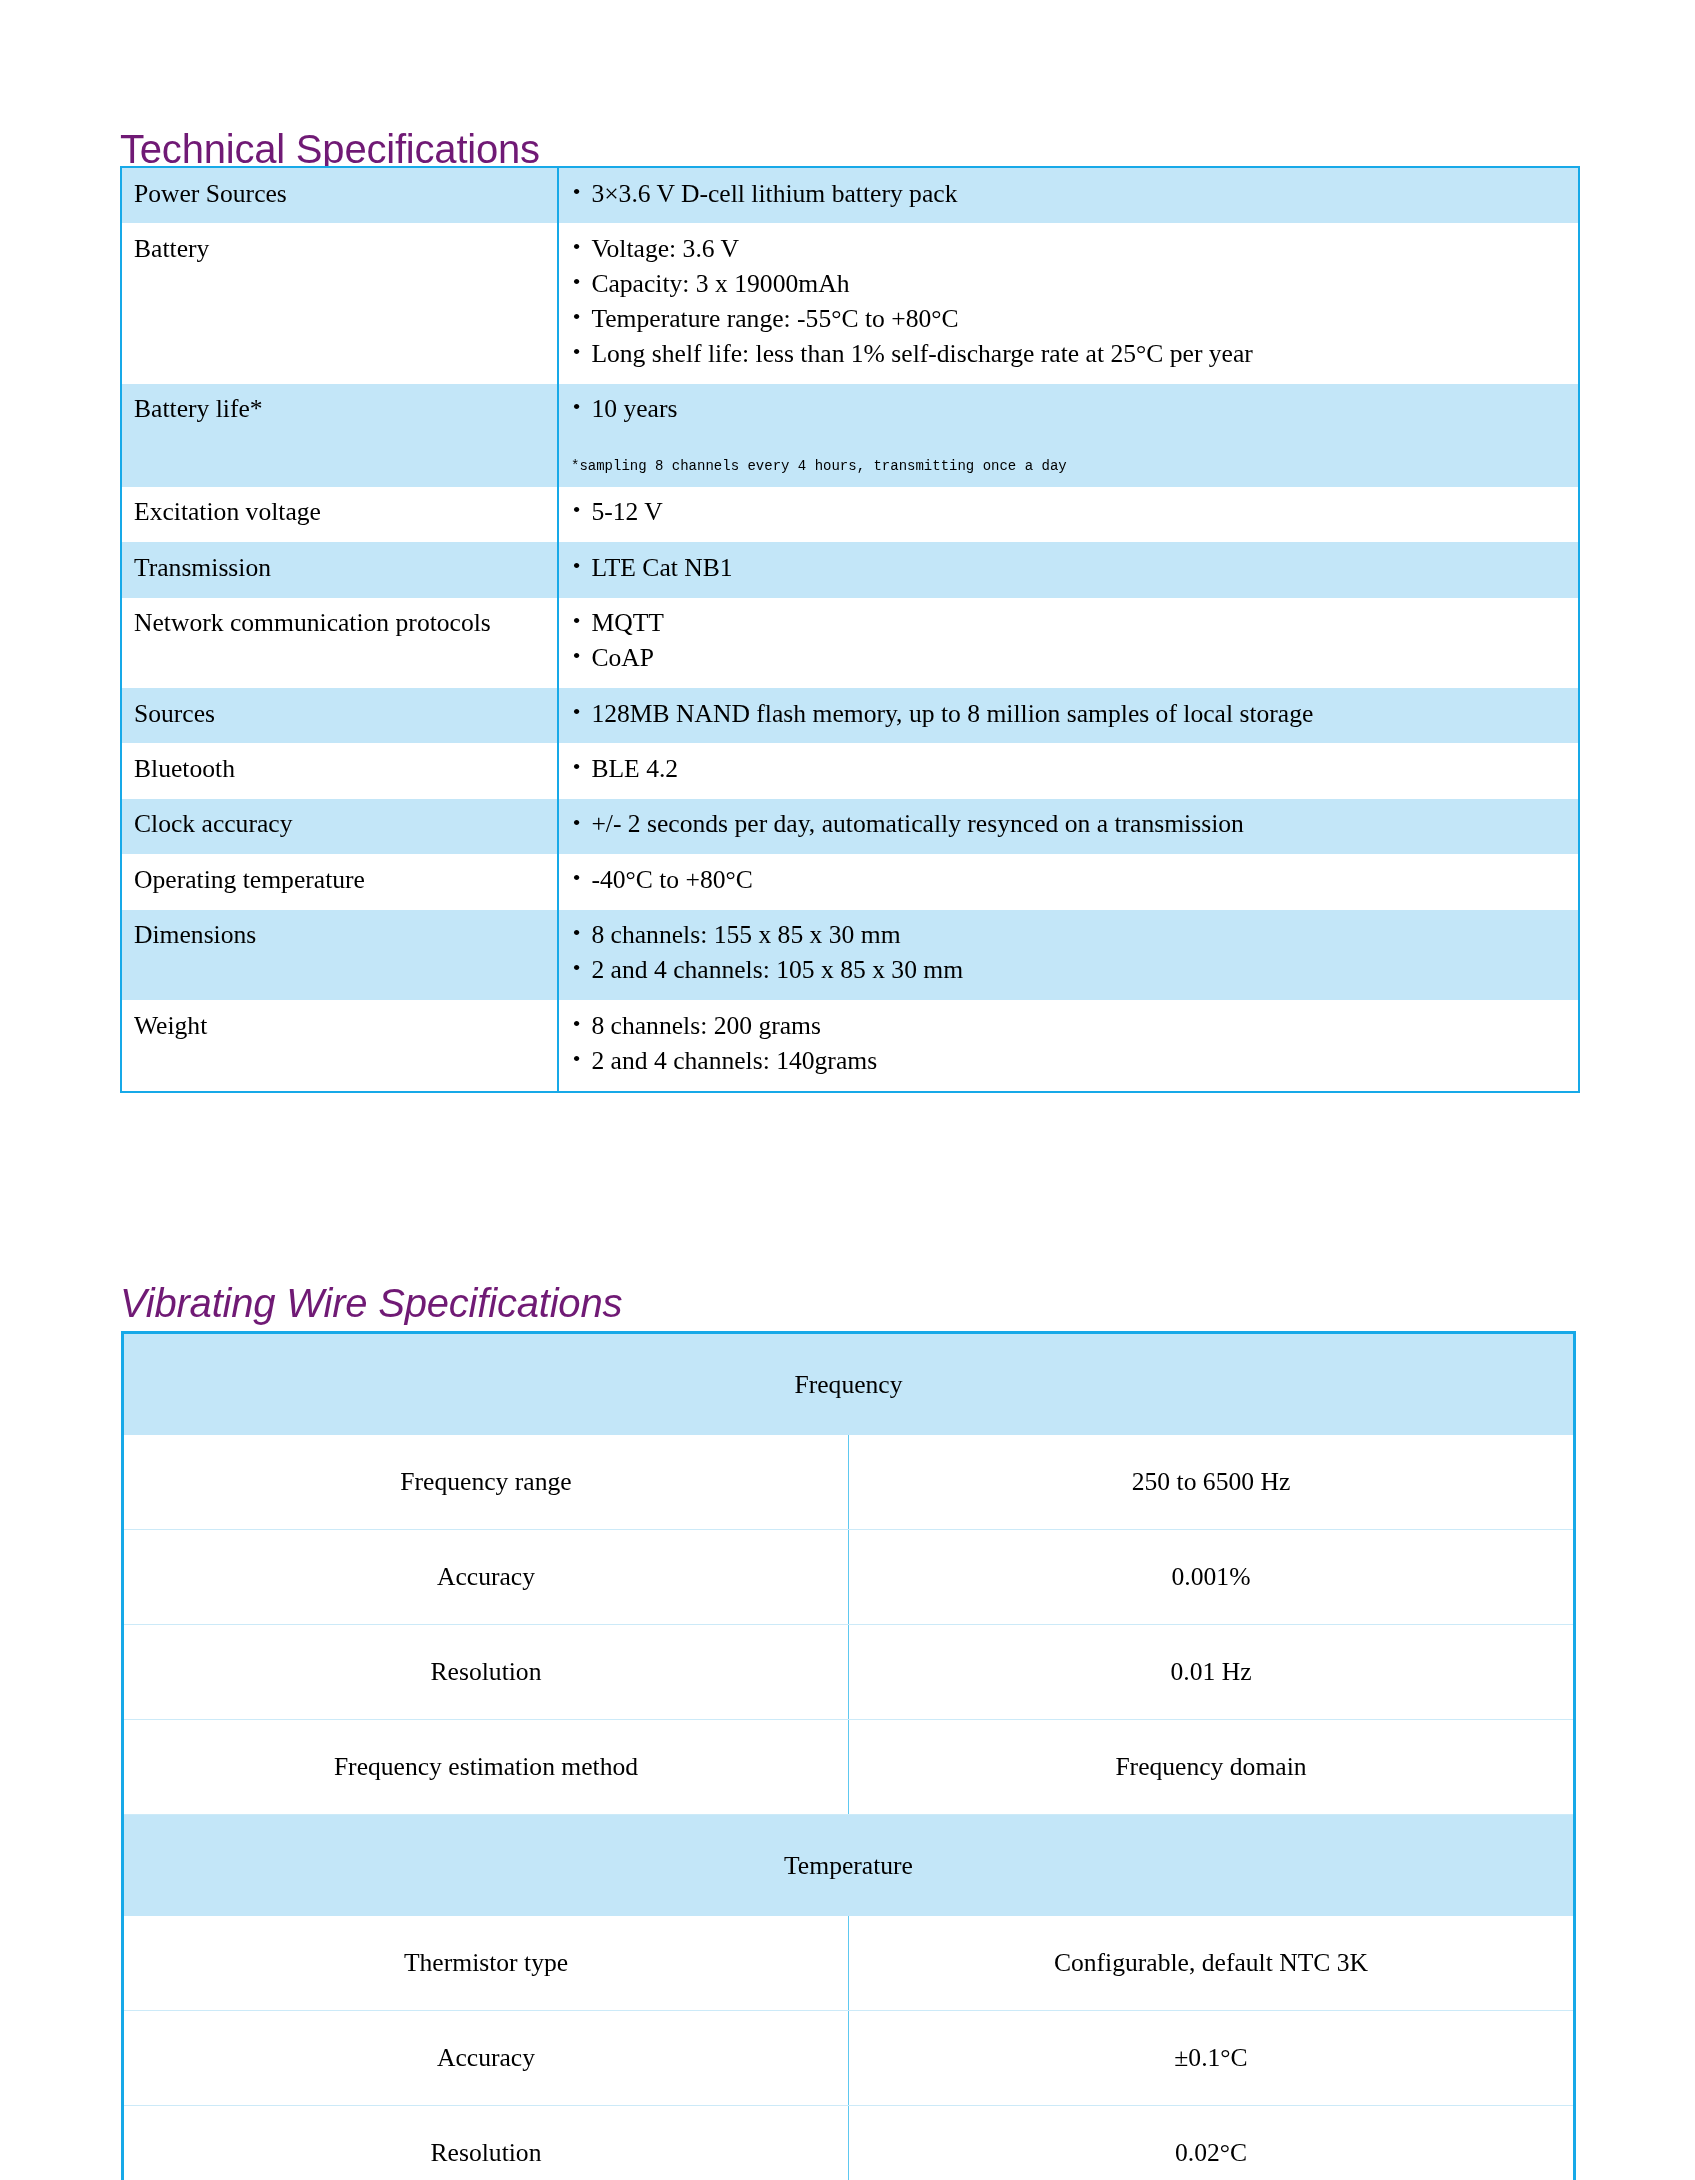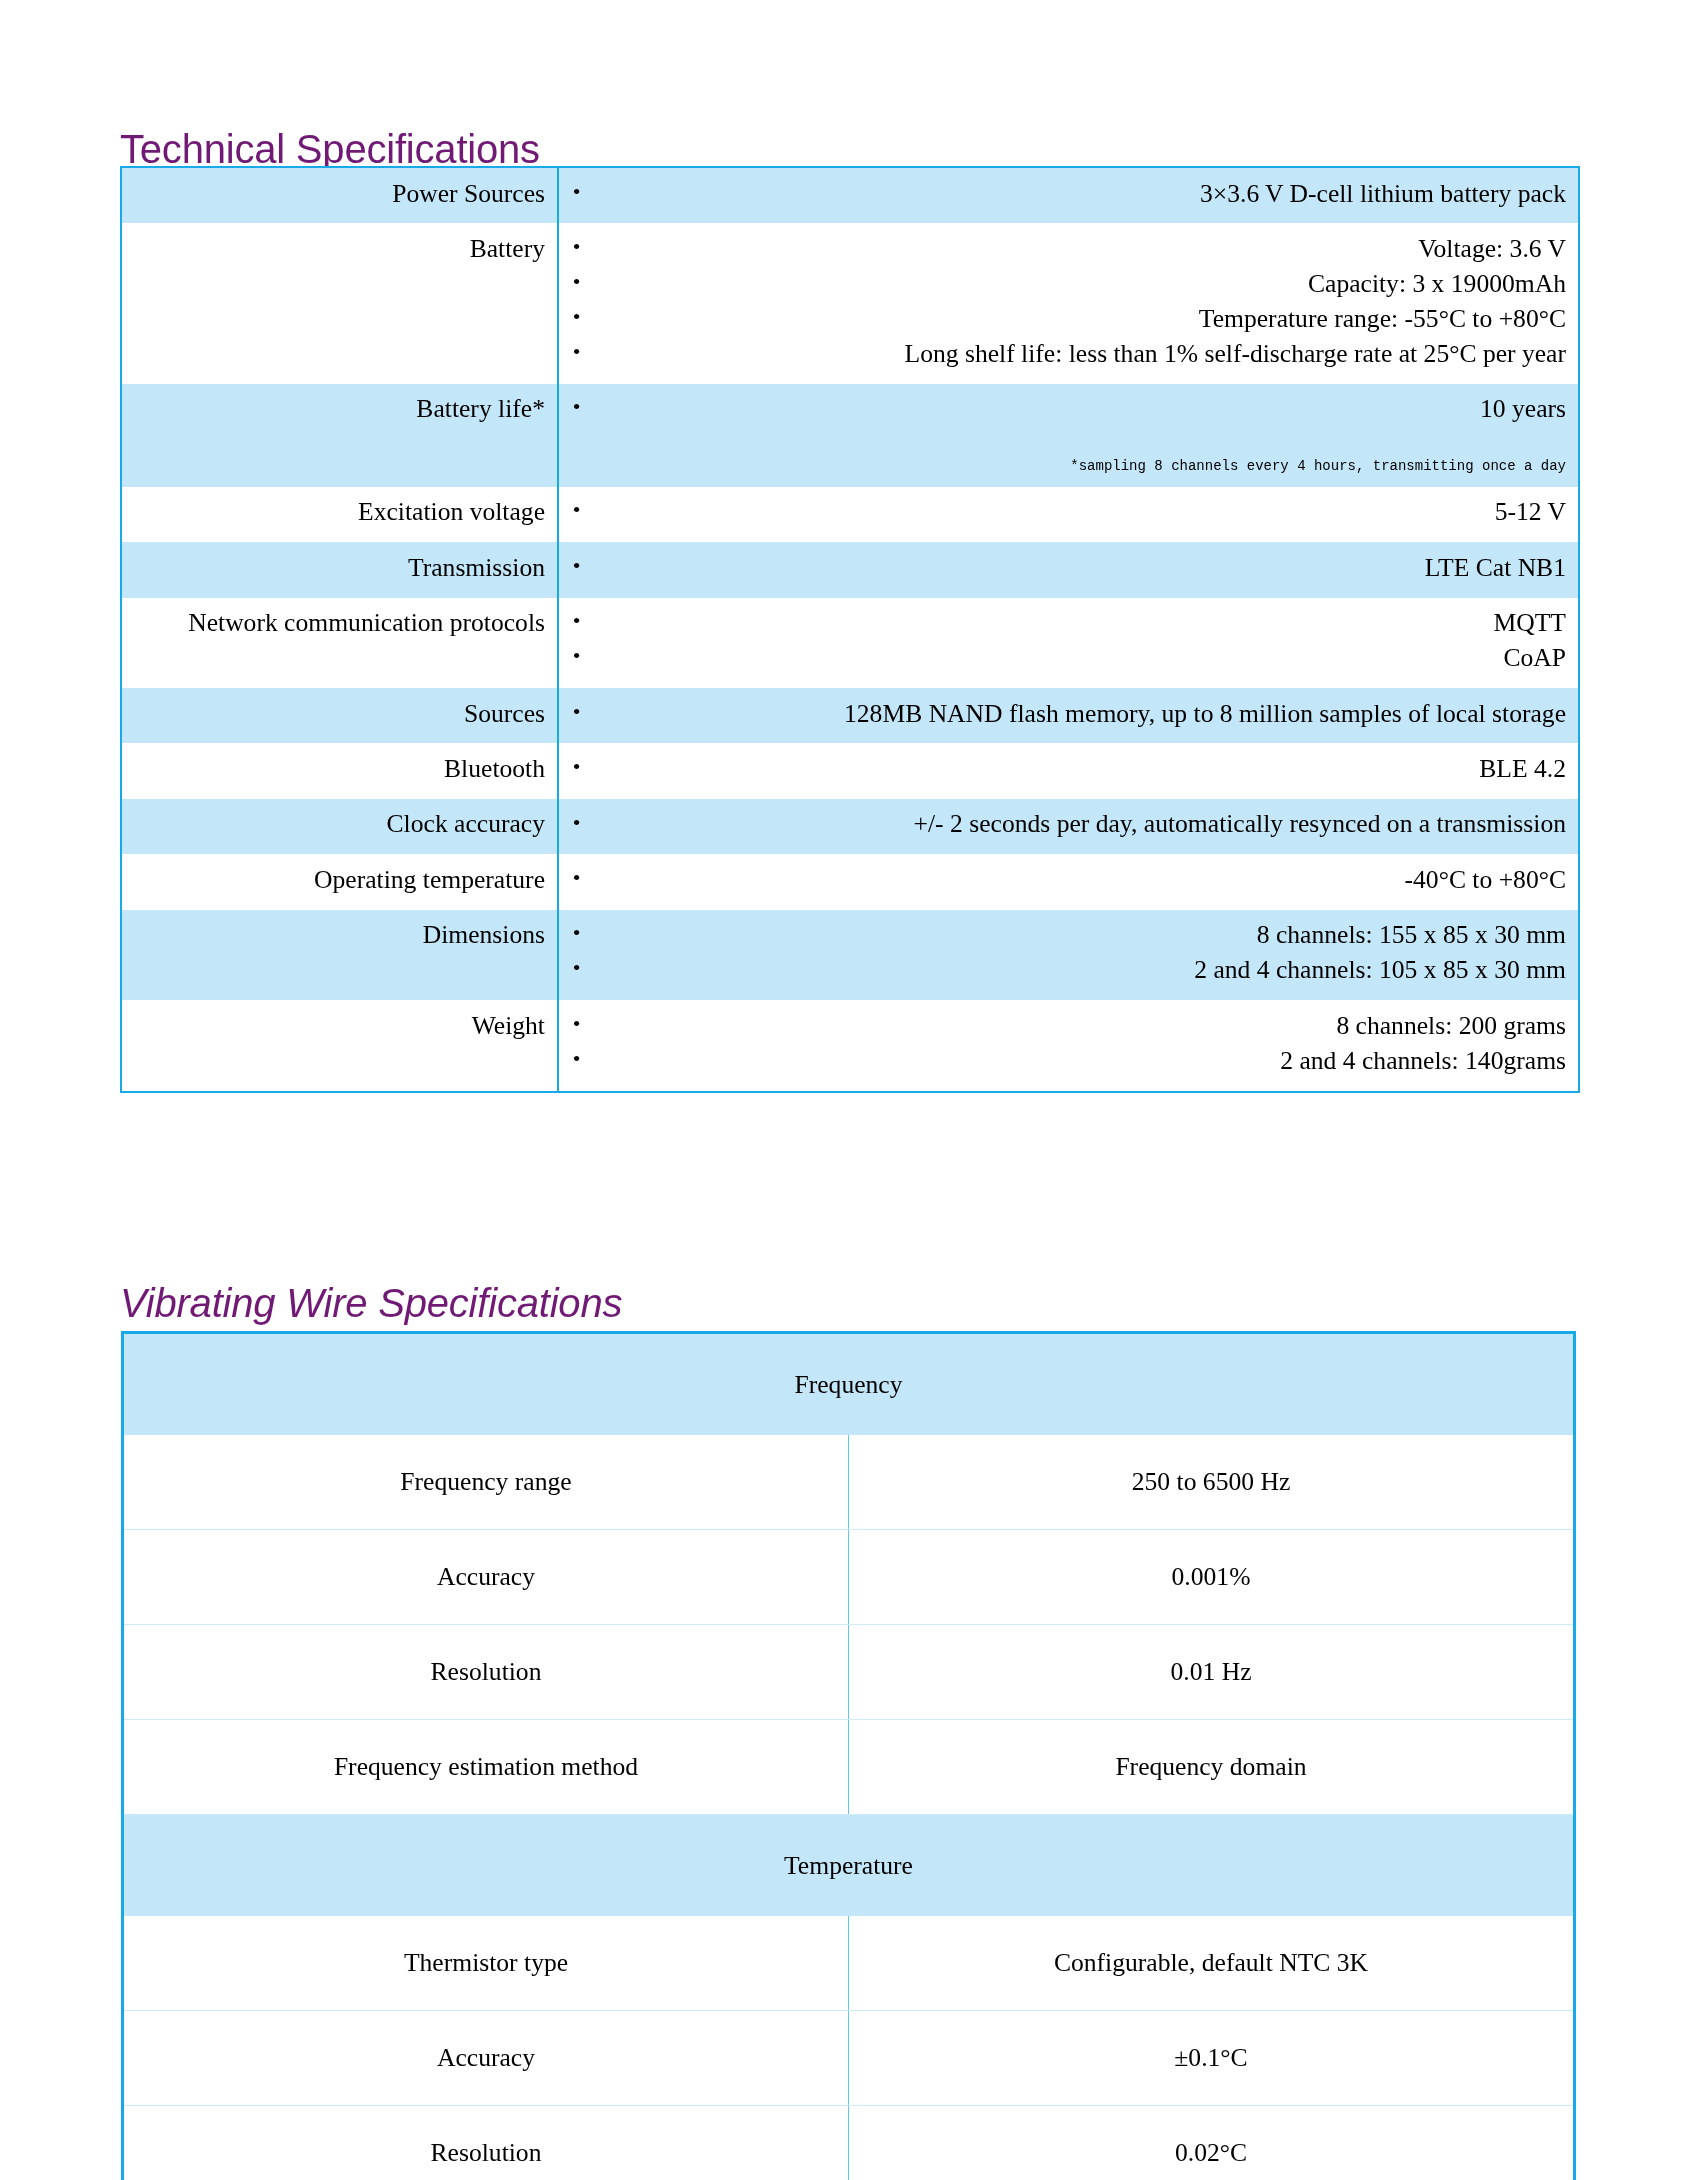--- a/index.html
+++ b/index.html
@@ -44,21 +44,20 @@
     border-collapse: collapse;
     border: 2.6px solid #17A9E8;
     table-layout: fixed;
   }
   .spec-table td {
     vertical-align: top;
     padding: 8.5px 12px 12px 12px;
     font-size: 25.6px;
     line-height: 1.30;
     border: 0;
-    text-align: right;
   }
   .spec-table td.label-col {
     width: 411px;
     border-right: 2.6px solid #17A9E8;
   }
   .spec-table tr.shade td { background: #C3E6F8; }
   .spec-table tr.plain td { background: #ffffff; }
 
   .blist { margin: 0; padding: 0; list-style: none; }
   .blist li {

